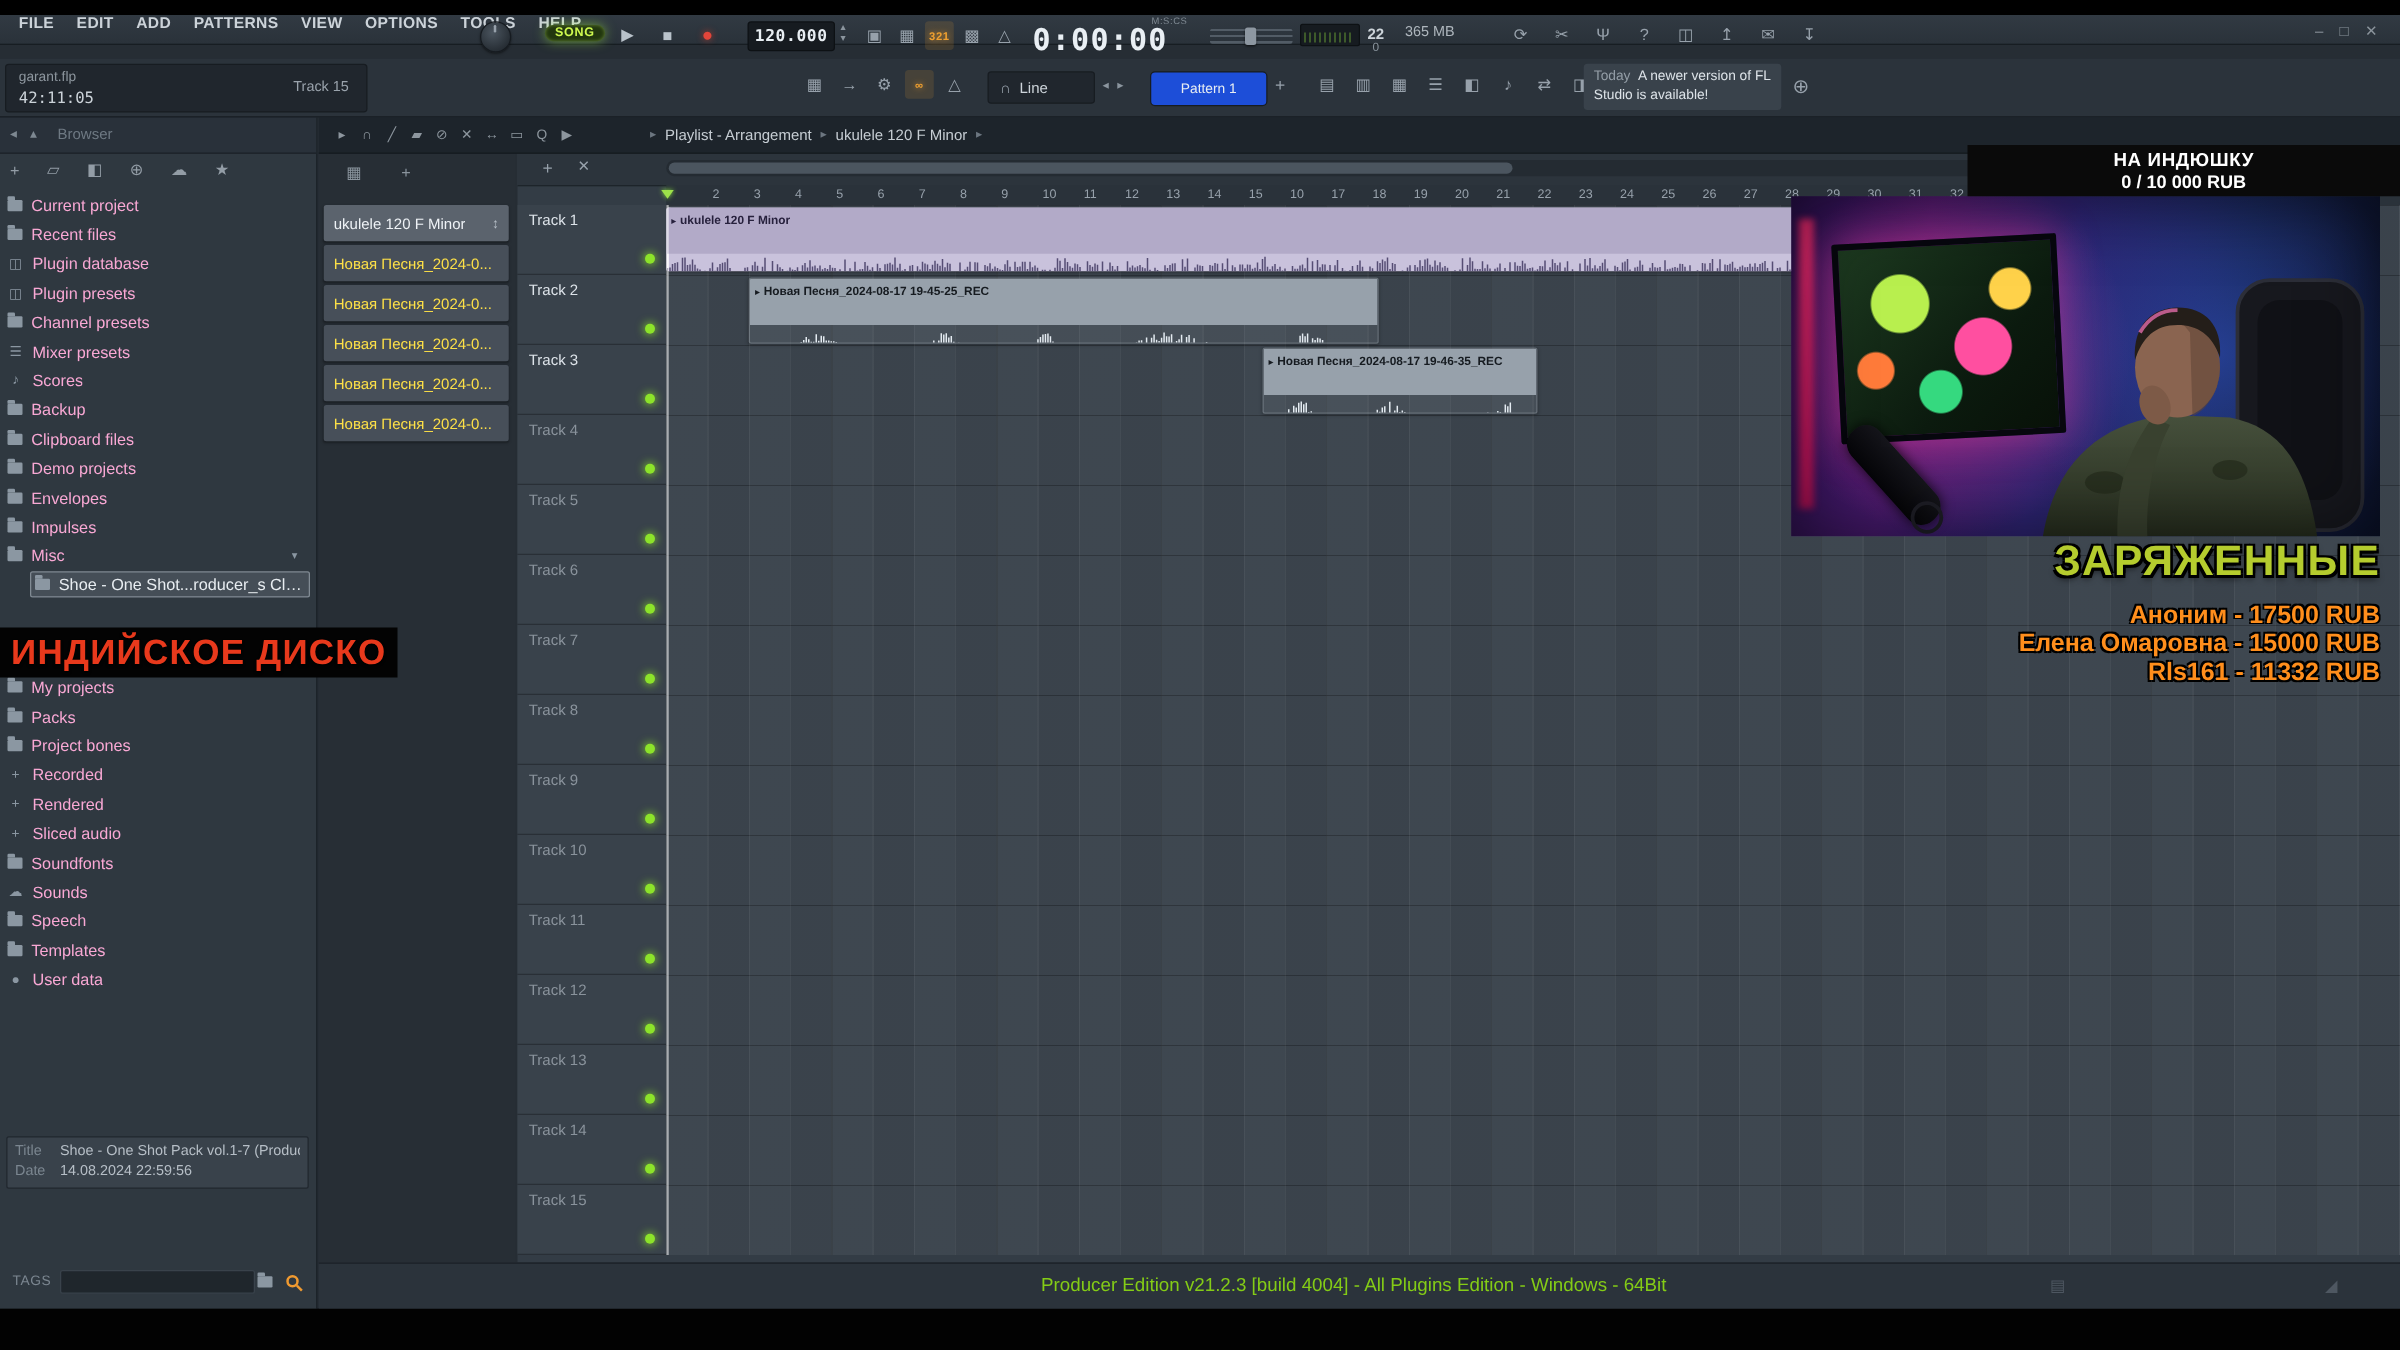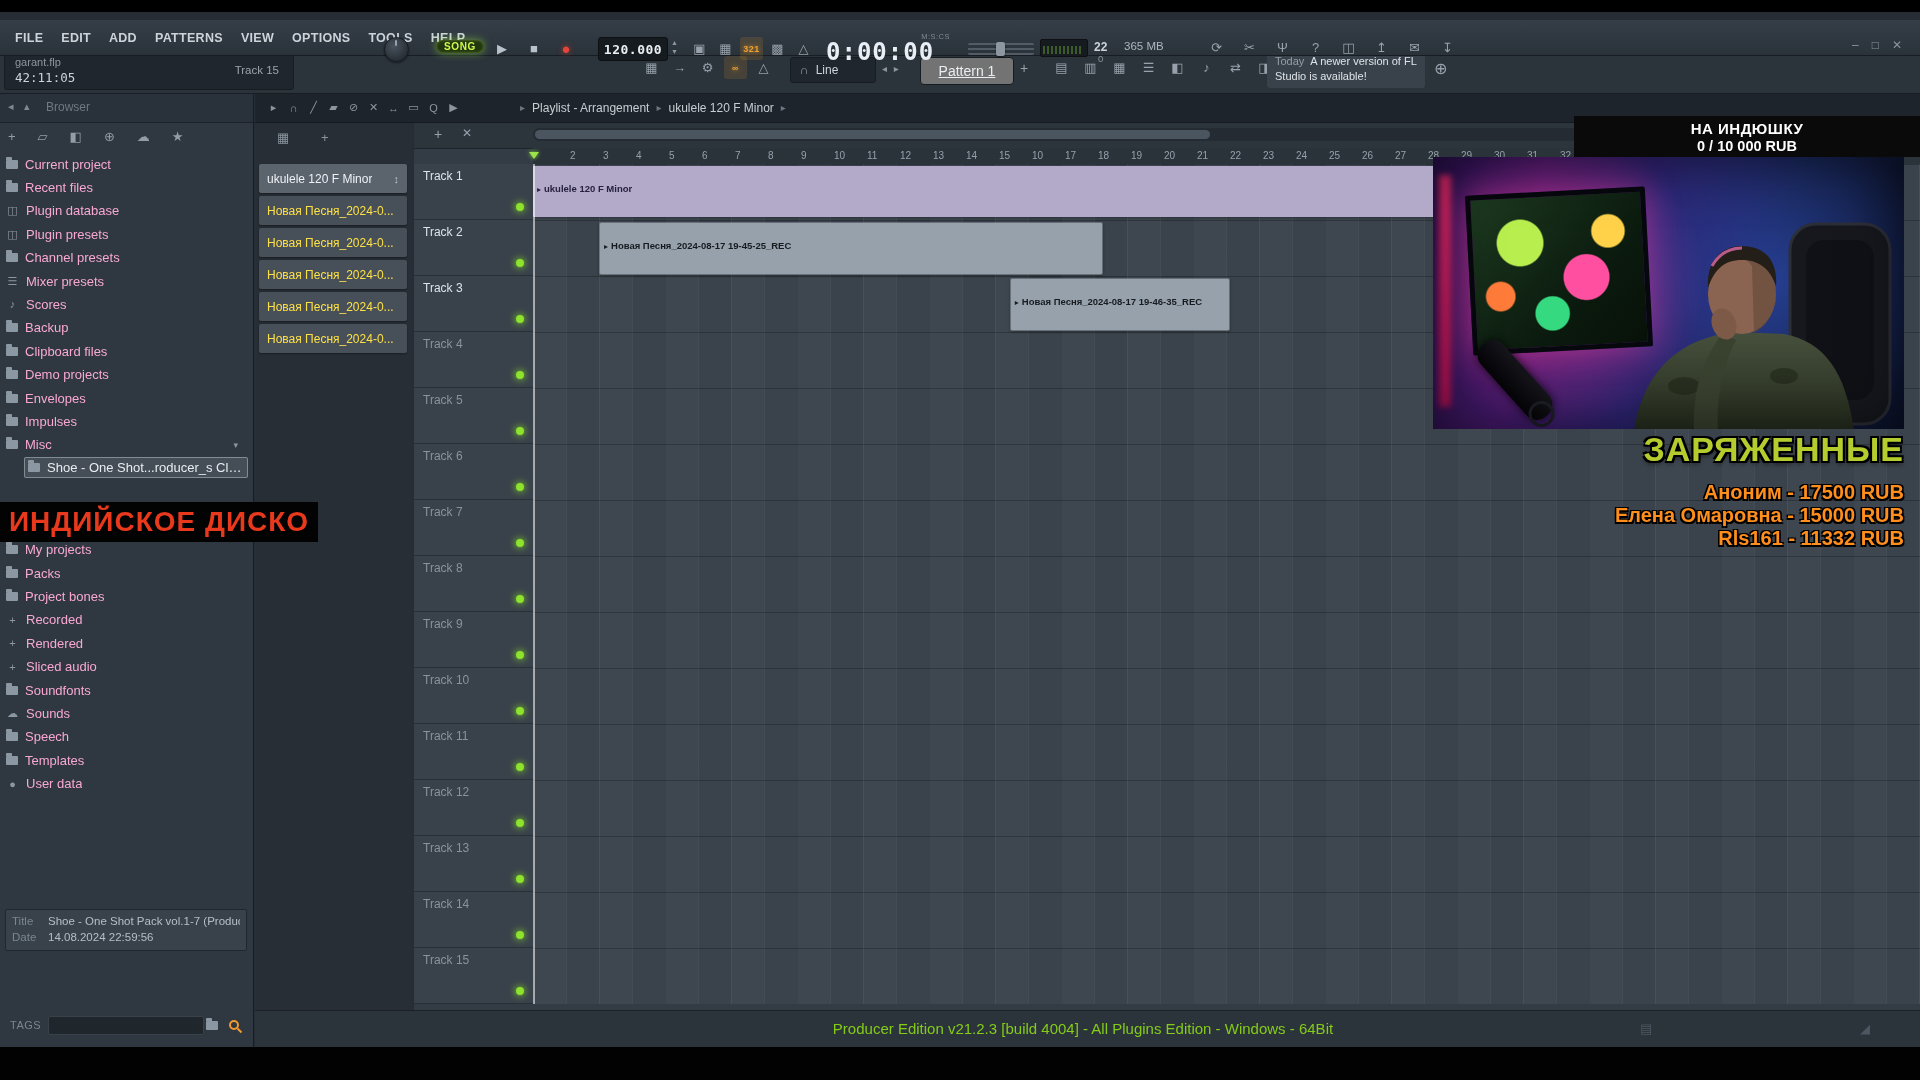--- a/index.html
+++ b/index.html
@@ -3,21 +3,21 @@
 <meta charset="utf-8">
 <style>
   html,body{margin:0;padding:0;background:#000;}
   .screen{position:relative;width:1920px;height:1080px;background:#000;overflow:hidden;
           font-family:"Liberation Sans","DejaVu Sans",sans-serif;-webkit-font-smoothing:antialiased;}
   .app-bg{position:absolute;left:0;top:12px;width:1920px;height:1035px;background:#262d34;}
   .bar-top{position:absolute;left:0;top:0;width:1920px;height:12px;background:#000;z-index:90;}
   .bar-bottom{position:absolute;left:0;top:1047px;width:1920px;height:33px;background:#020202;z-index:90;}
 
   
-  #menu-bar{position:absolute;left:0;top:20px;width:1920px;height:35px;background:linear-gradient(#353e47,#2a323a);border-bottom:1px solid #171d22;z-index:10;text-align:center;}
+  #menu-bar{position:absolute;left:0;top:0;width:1920px;height:35px;background:linear-gradient(#353e47,#2a323a);border-bottom:1px solid #171d22;z-index:10;text-align:center;}
   #menus{position:absolute;left:6px;top:0;height:35px;display:flex;align-items:center;}
   .menu-item{padding:0 9px;font-size:12.5px;font-weight:700;color:#ccd3d9;letter-spacing:.3px;}
   .knob{position:absolute;left:384px;top:17px;width:23px;height:23px;border-radius:50%;background:radial-gradient(circle at 40% 35%,#4a545e,#272e35 72%);border:1px solid #161b20;box-shadow:0 1px 2px rgba(0,0,0,.5);}
   .knob::after{content:'';position:absolute;left:10px;top:2px;width:2px;height:6px;background:#97a1ab;border-radius:1px;}
   .song-pill{position:absolute;left:436px;top:20px;padding:1px 8px;background:#22370f;border-radius:8px;color:#cdf84f;font-size:10px;font-weight:700;letter-spacing:.6px;box-shadow:0 0 9px rgba(170,255,70,.5),inset 0 0 3px rgba(210,255,110,.4);}
   .tbtn{position:absolute;top:16px;width:26px;height:24px;display:flex;align-items:center;justify-content:center;color:#b9c2ca;font-size:13px;}
   #btn-record{color:#e2453a;text-shadow:0 0 6px rgba(230,60,40,.7);font-size:15px;}
   .lcd{background:#161b20;border:1px solid #0d1114;border-radius:3px;color:#e8eef3;font-family:"DejaVu Sans Mono",monospace;}
   #tempo{position:absolute;left:598px;top:17px;width:68px;height:22px;font-size:13px;font-weight:700;display:flex;align-items:center;justify-content:center;letter-spacing:.5px;}
   #tempo-arrows{position:absolute;left:671px;top:18px;font-size:7px;color:#8b959e;line-height:1.35;display:flex;flex-direction:column;}
@@ -43,21 +43,21 @@
   .inset{background:#20262d;border:1px solid #171c21;border-radius:3px;}
   #proj-panel{position:absolute;left:4px;top:4px;width:288px;height:37px;}
   #proj-name{position:absolute;left:10px;top:4px;font-size:11px;color:#8d969e;}
   #proj-time{position:absolute;left:10px;top:18px;font-size:12.5px;color:#ccd3d9;font-family:"DejaVu Sans Mono",monospace;}
   #track-indicator{position:absolute;right:14px;top:12px;font-size:11.5px;color:#9aa3ac;}
   #tb2-icons{position:absolute;left:640px;top:9px;display:flex;gap:5px;}
   #snap-box{position:absolute;left:790px;top:10px;width:86px;height:26px;display:flex;align-items:center;gap:7px;padding:0 9px;box-sizing:border-box;}
   #snap-box .gly{color:#97a1ab;font-size:12px;}
   #snap-label{font-size:12px;color:#cdd4da;}
   #snap-arrows{position:absolute;left:882px;top:16px;color:#8b959e;font-size:10px;letter-spacing:2px;}
-  #pattern-box{position:absolute;left:920px;top:10px;width:92px;height:26px;background:#737373;border:1px solid #171c21;border-radius:4px;display:flex;align-items:center;justify-content:center;font-size:14px;color:#e9eef2;text-decoration:underline;}
+  #pattern-box{position:absolute;left:920px;top:10px;width:92px;height:26px;background:#1d4ed8;border:1px solid #171c21;border-radius:4px;display:flex;align-items:center;justify-content:center;font-size:11px;color:#e9eef2;}
   #pattern-plus{position:absolute;left:1020px;top:13px;color:#97a1ab;font-size:14px;}
   #view-cluster{position:absolute;left:1050px;top:9px;display:flex;gap:6px;}
   #notif{position:absolute;left:1267px;top:4px;width:158px;height:37px;background:#39424b;border-radius:3px;padding:3px 8px;box-sizing:border-box;font-size:11px;line-height:1.35;color:#dde3e8;}
   #notif .day{color:#949ea7;margin-right:6px;}
   #globe{position:absolute;left:1434px;top:12px;color:#97a1ab;font-size:16px;}
 
   
   #bc-row{position:absolute;left:255px;top:93px;width:1665px;height:29px;background:#1d242b;border-bottom:1px solid #141a1f;z-index:8;}
   #pl-tools{position:absolute;left:12px;top:0;height:29px;display:flex;align-items:center;gap:7px;}
   .tool-ico{color:#8d969e;font-size:11px;width:13px;text-align:center;}
@@ -115,21 +115,21 @@
   .tname.on{color:#dde3e9;}
   .led{position:absolute;right:9px;bottom:8px;width:8px;height:8px;border-radius:50%;background:var(--led-green,#8ce32a);box-shadow:0 0 7px 1px rgba(140,227,42,.75);}
   #grid{position:absolute;left:119px;top:42px;width:1387px;height:840px;overflow:hidden;background-color:#3b444d;
     background-image:
       repeating-linear-gradient(to right, rgba(255,255,255,.016) 0 33px, rgba(0,0,0,.025) 33px 66px),
       repeating-linear-gradient(to right, rgba(0,0,0,.20) 0 1px, transparent 1px 132px),
       repeating-linear-gradient(to right, rgba(255,255,255,.05) 0 1px, transparent 1px 33px),
       repeating-linear-gradient(to bottom, rgba(0,0,0,.26) 0 1px, transparent 1px 56px);}
   #playhead{position:absolute;left:0;top:0;width:2px;height:100%;background:rgba(255,255,255,.55);z-index:7;}
   .clip{position:absolute;height:51px;border-radius:2px;overflow:hidden;z-index:5;box-shadow:0 1px 3px rgba(0,0,0,.3);}
-  .clip-head{height:29px;font-size:9.5px;font-weight:700;line-height:13px;padding:16px 4px;white-space:nowrap;overflow:hidden;}
+  .clip-head{height:29px;font-size:9.5px;font-weight:700;line-height:13px;padding:4px 4px;white-space:nowrap;overflow:hidden;}
   .clip-arrow{margin-right:3px;font-size:8px;}
   .clip-body{height:38px;display:flex;align-items:center;}
   .clip.audio-purple{box-shadow:inset 2px 0 0 rgba(255,255,255,.75),0 1px 3px rgba(0,0,0,.3);}
   .clip.audio-gray{border:1px solid rgba(220,228,235,.22);}
 
   
   #status-bar{position:absolute;left:255px;top:1010px;width:1665px;height:37px;background:#2b333b;border-top:1px solid #1b2127;z-index:8;}
   #status-text{position:absolute;left:828px;top:9px;transform:translateX(-50%);font-size:15px;color:#84cc16;}
   .status-ico{position:absolute;top:10px;color:#4e5761;font-size:13px;}
 

